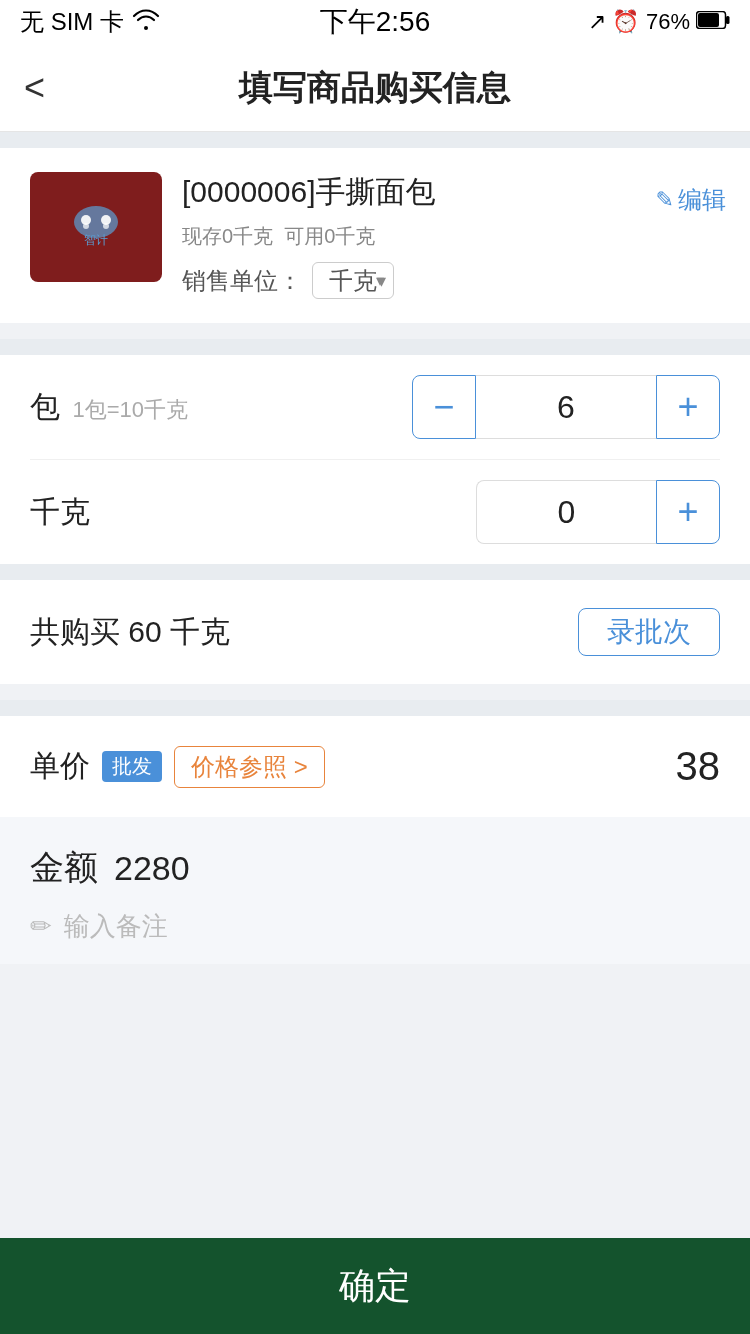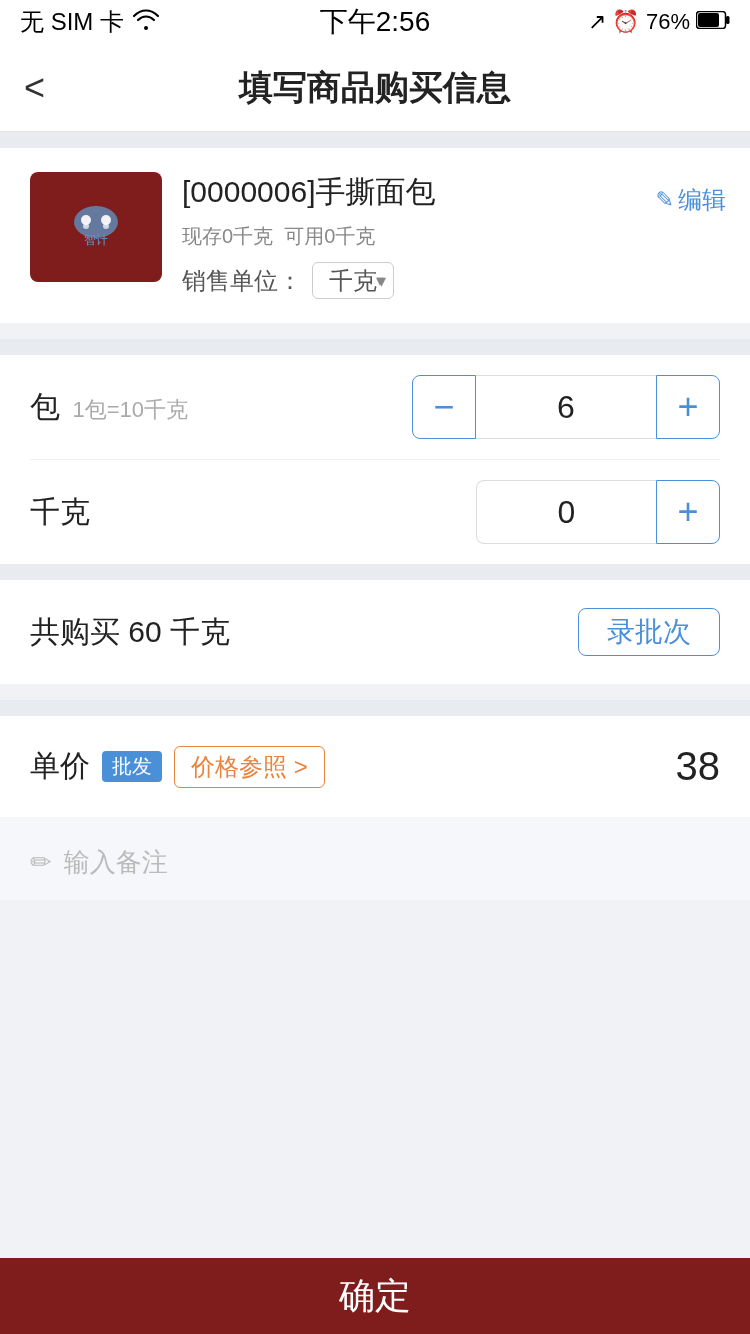--- a/index.html
+++ b/index.html
@@ -289,22 +289,22 @@
       font-size: 26px;
     }
     .pencil-icon { font-size: 26px; color: #bbb; }
 
     
     .confirm-btn {
       position: fixed;
       bottom: 0;
       left: 0;
       width: 750px;
-      height: 76px;
-      background: #7f1d1d;
+      height: 96px;
+      background: #14532d;
       color: #fff;
       font-size: 36px;
       font-weight: 500;
       border: none;
       cursor: pointer;
       display: flex;
       align-items: center;
       justify-content: center;
     }
 
@@ -424,20 +424,24 @@
       <span class="price-label">单价</span>
       <span class="tag-pifa">批发</span>
       <button class="price-ref-btn">
         <span>价格参照 &gt;</span>
       </button>
     </div>
     <span class="price-value">38</span>
   </div>
 
   <div class="amount-section">
+    <div class="amount-row">
+      <span class="amount-label">金额</span>
+      <span class="amount-value">2280</span>
+    </div>
     <div class="remark-row">
       <span class="pencil-icon">✏</span>
       <span style="color:#bbb;font-size:26px;">输入备注</span>
     </div>
   </div>
 
 </div>
 
 <button class="confirm-btn">
   <span>确定</span>

